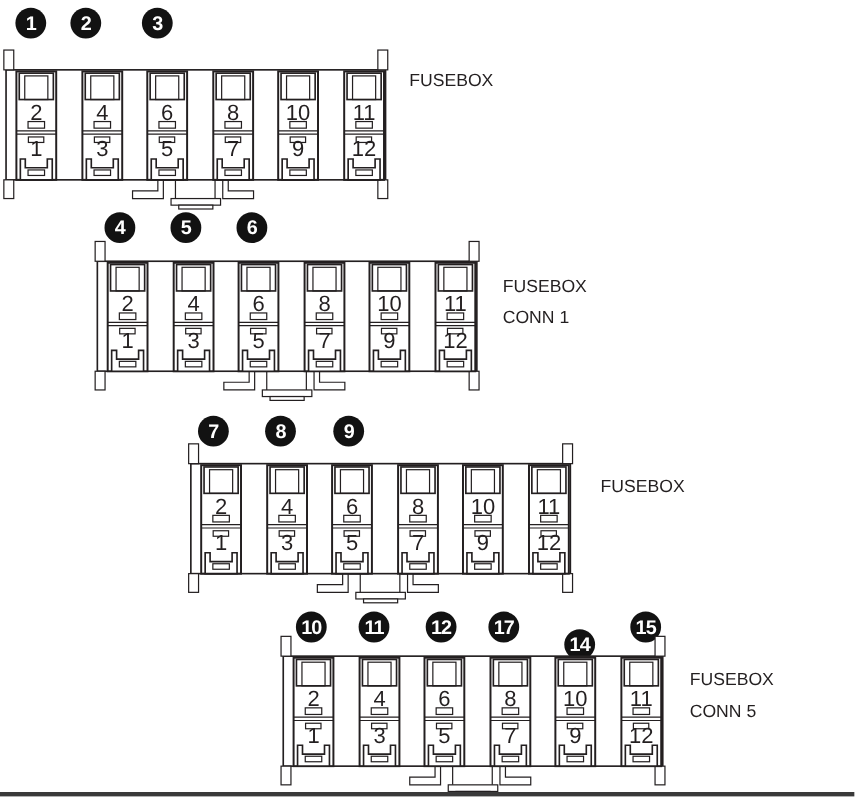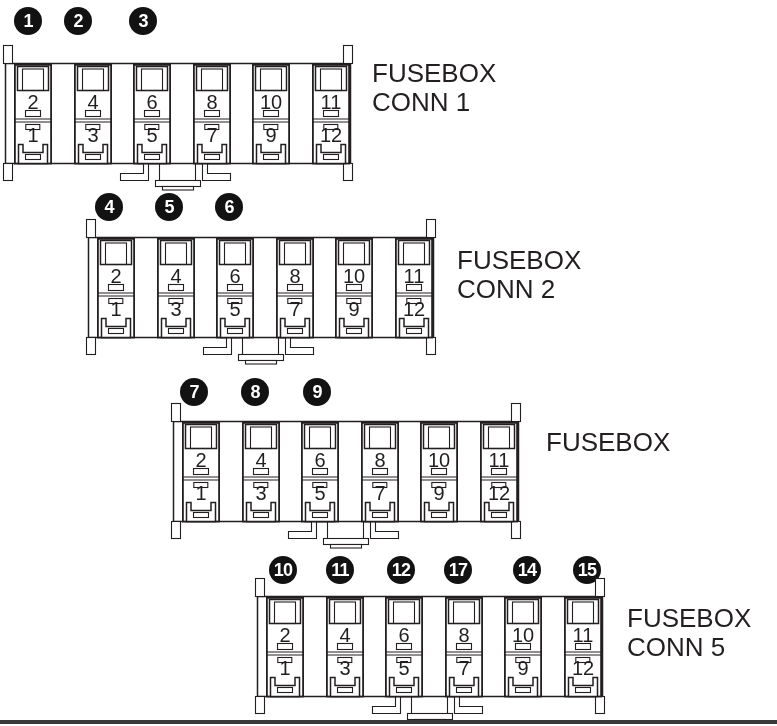--- a/index.html
+++ b/index.html
@@ -26,21 +26,21 @@
     width:28px;height:28px;
     border-radius:50%;
     background:var(--callout-bg,#121212);
     color:var(--callout-text,#fff);
     font-size:18px;font-weight:bold;letter-spacing:-0.8px;
     display:flex;align-items:center;justify-content:center;
     line-height:1;
   }
   .conn-label{
     position:absolute;
-    font-size:26px;
+    font-size:16px;
     line-height:29px;
     color:var(--stroke,#231f20);
     white-space:nowrap;
   }
   .bottom-divider{
     position:absolute;
     left:0;top:720px;
     width:777px;height:4px;
     background:var(--divider,#3a3a3a);
   }
@@ -98,21 +98,20 @@
     <text class="fn" x="31" y="98">1</text>
     <text class="fn" x="91" y="98">3</text>
     <text class="fn" x="150" y="98">5</text>
     <text class="fn" x="210" y="98">7</text>
     <text class="fn" x="269" y="98">9</text>
     <text class="fn" x="329" y="98">12</text>
   </svg>
 
   <div class="conn-label" style="left:372px;top:59px">
     <div>FUSEBOX</div>
-    <div>CONN 1</div>
   </div>
 
   <div class="callout" style="left:95px;top:193px">4</div>
   <div class="callout" style="left:155px;top:193px">5</div>
   <div class="callout" style="left:215px;top:193px">6</div>
 
   <svg class="unit" style="left:85px;top:218px" width="356" height="150" viewBox="0 0 356 150">
     <use href="#fb-shape"></use>
     <text class="fn" x="31" y="65">2</text>
     <text class="fn" x="91" y="65">4</text>
@@ -123,21 +122,21 @@
     <text class="fn" x="31" y="98">1</text>
     <text class="fn" x="91" y="98">3</text>
     <text class="fn" x="150" y="98">5</text>
     <text class="fn" x="210" y="98">7</text>
     <text class="fn" x="269" y="98">9</text>
     <text class="fn" x="329" y="98">12</text>
   </svg>
 
   <div class="conn-label" style="left:457px;top:246px">
     <div>FUSEBOX</div>
-    <div>CONN 2</div>
+    <div>CONN 1</div>
   </div>
 
   <div class="callout" style="left:180px;top:378px">7</div>
   <div class="callout" style="left:241px;top:378px">8</div>
   <div class="callout" style="left:303px;top:378px">9</div>
 
   <svg class="unit" style="left:170px;top:402px" width="356" height="150" viewBox="0 0 356 150">
     <use href="#fb-shape"></use>
     <text class="fn" x="31" y="65">2</text>
     <text class="fn" x="91" y="65">4</text>
@@ -154,21 +153,21 @@
   </svg>
 
   <div class="conn-label" style="left:546px;top:428px">
     <div>FUSEBOX</div>
   </div>
 
   <div class="callout" style="left:269px;top:556px">10</div>
   <div class="callout" style="left:326px;top:556px">11</div>
   <div class="callout" style="left:387px;top:556px">12</div>
   <div class="callout" style="left:444px;top:556px">17</div>
-  <div class="callout" style="left:513px;top:556px">14</div>
+  <div class="callout" style="left:513px;top:572px">14</div>
   <div class="callout" style="left:573px;top:556px">15</div>
 
   <svg class="unit" style="left:254px;top:577px" width="356" height="150" viewBox="0 0 356 150">
     <use href="#fb-shape"></use>
     <text class="fn" x="31" y="65">2</text>
     <text class="fn" x="91" y="65">4</text>
     <text class="fn" x="150" y="65">6</text>
     <text class="fn" x="210" y="65">8</text>
     <text class="fn" x="269" y="65">10</text>
     <text class="fn" x="329" y="65">11</text>

